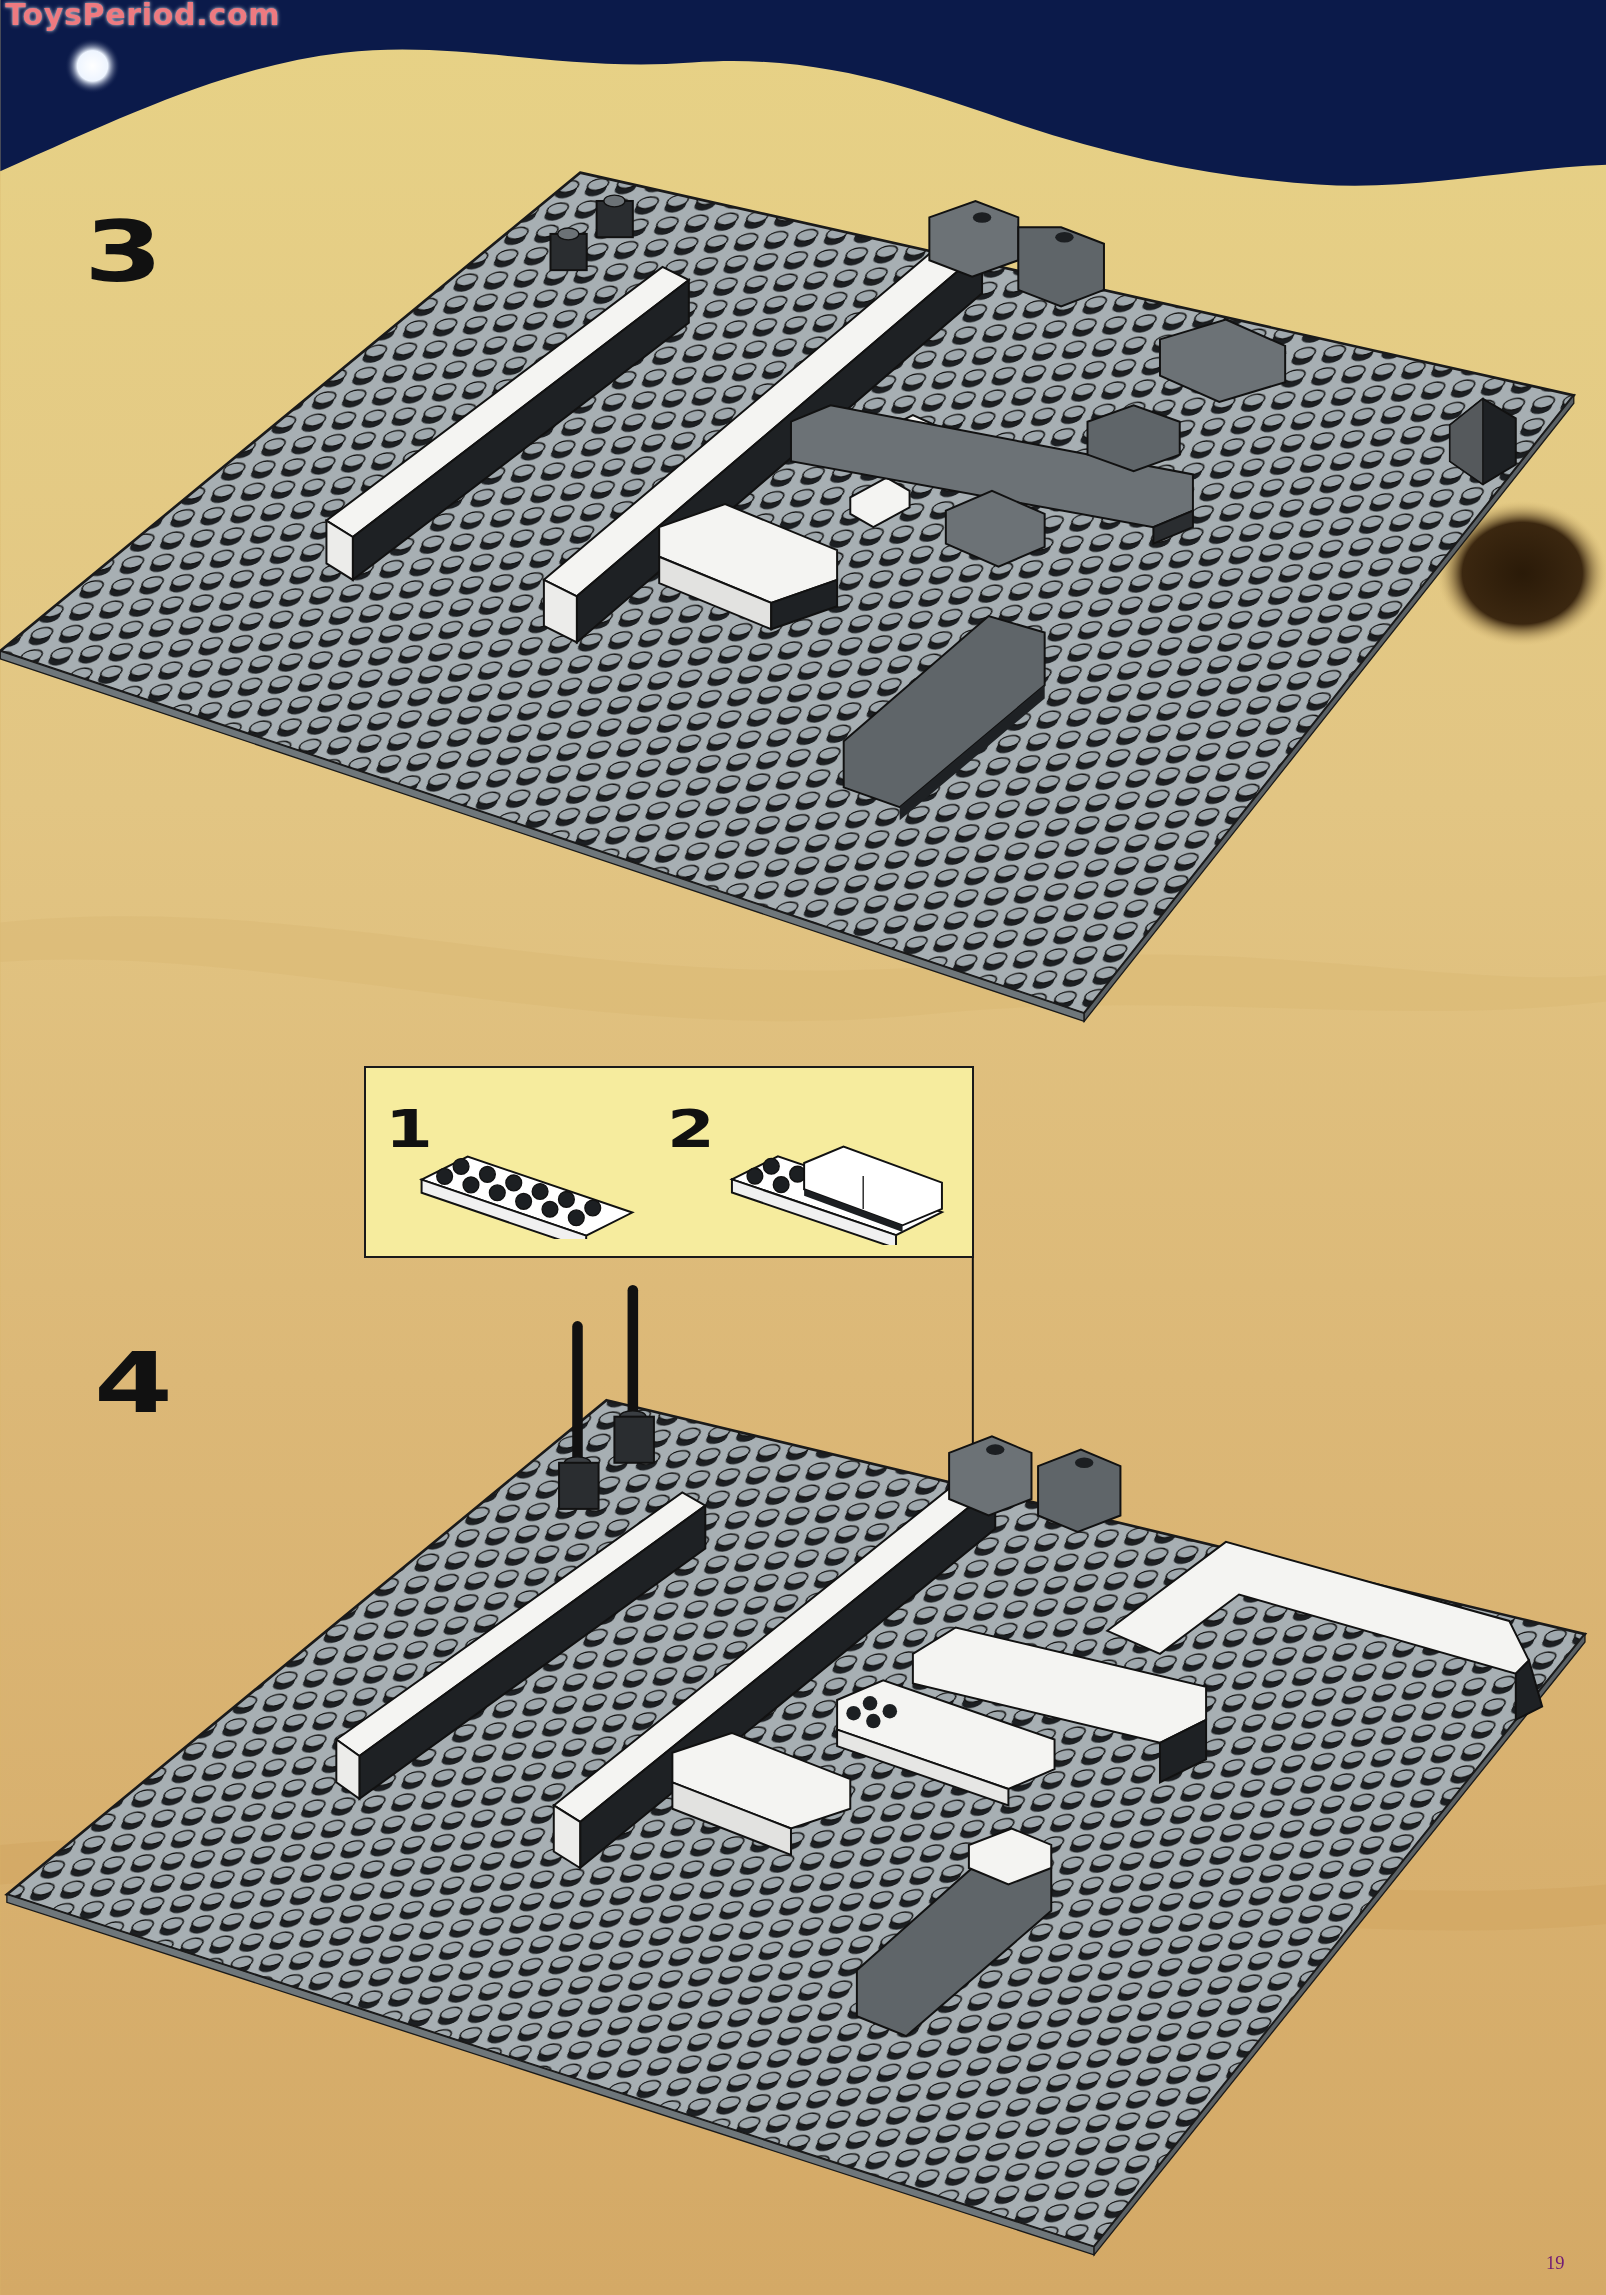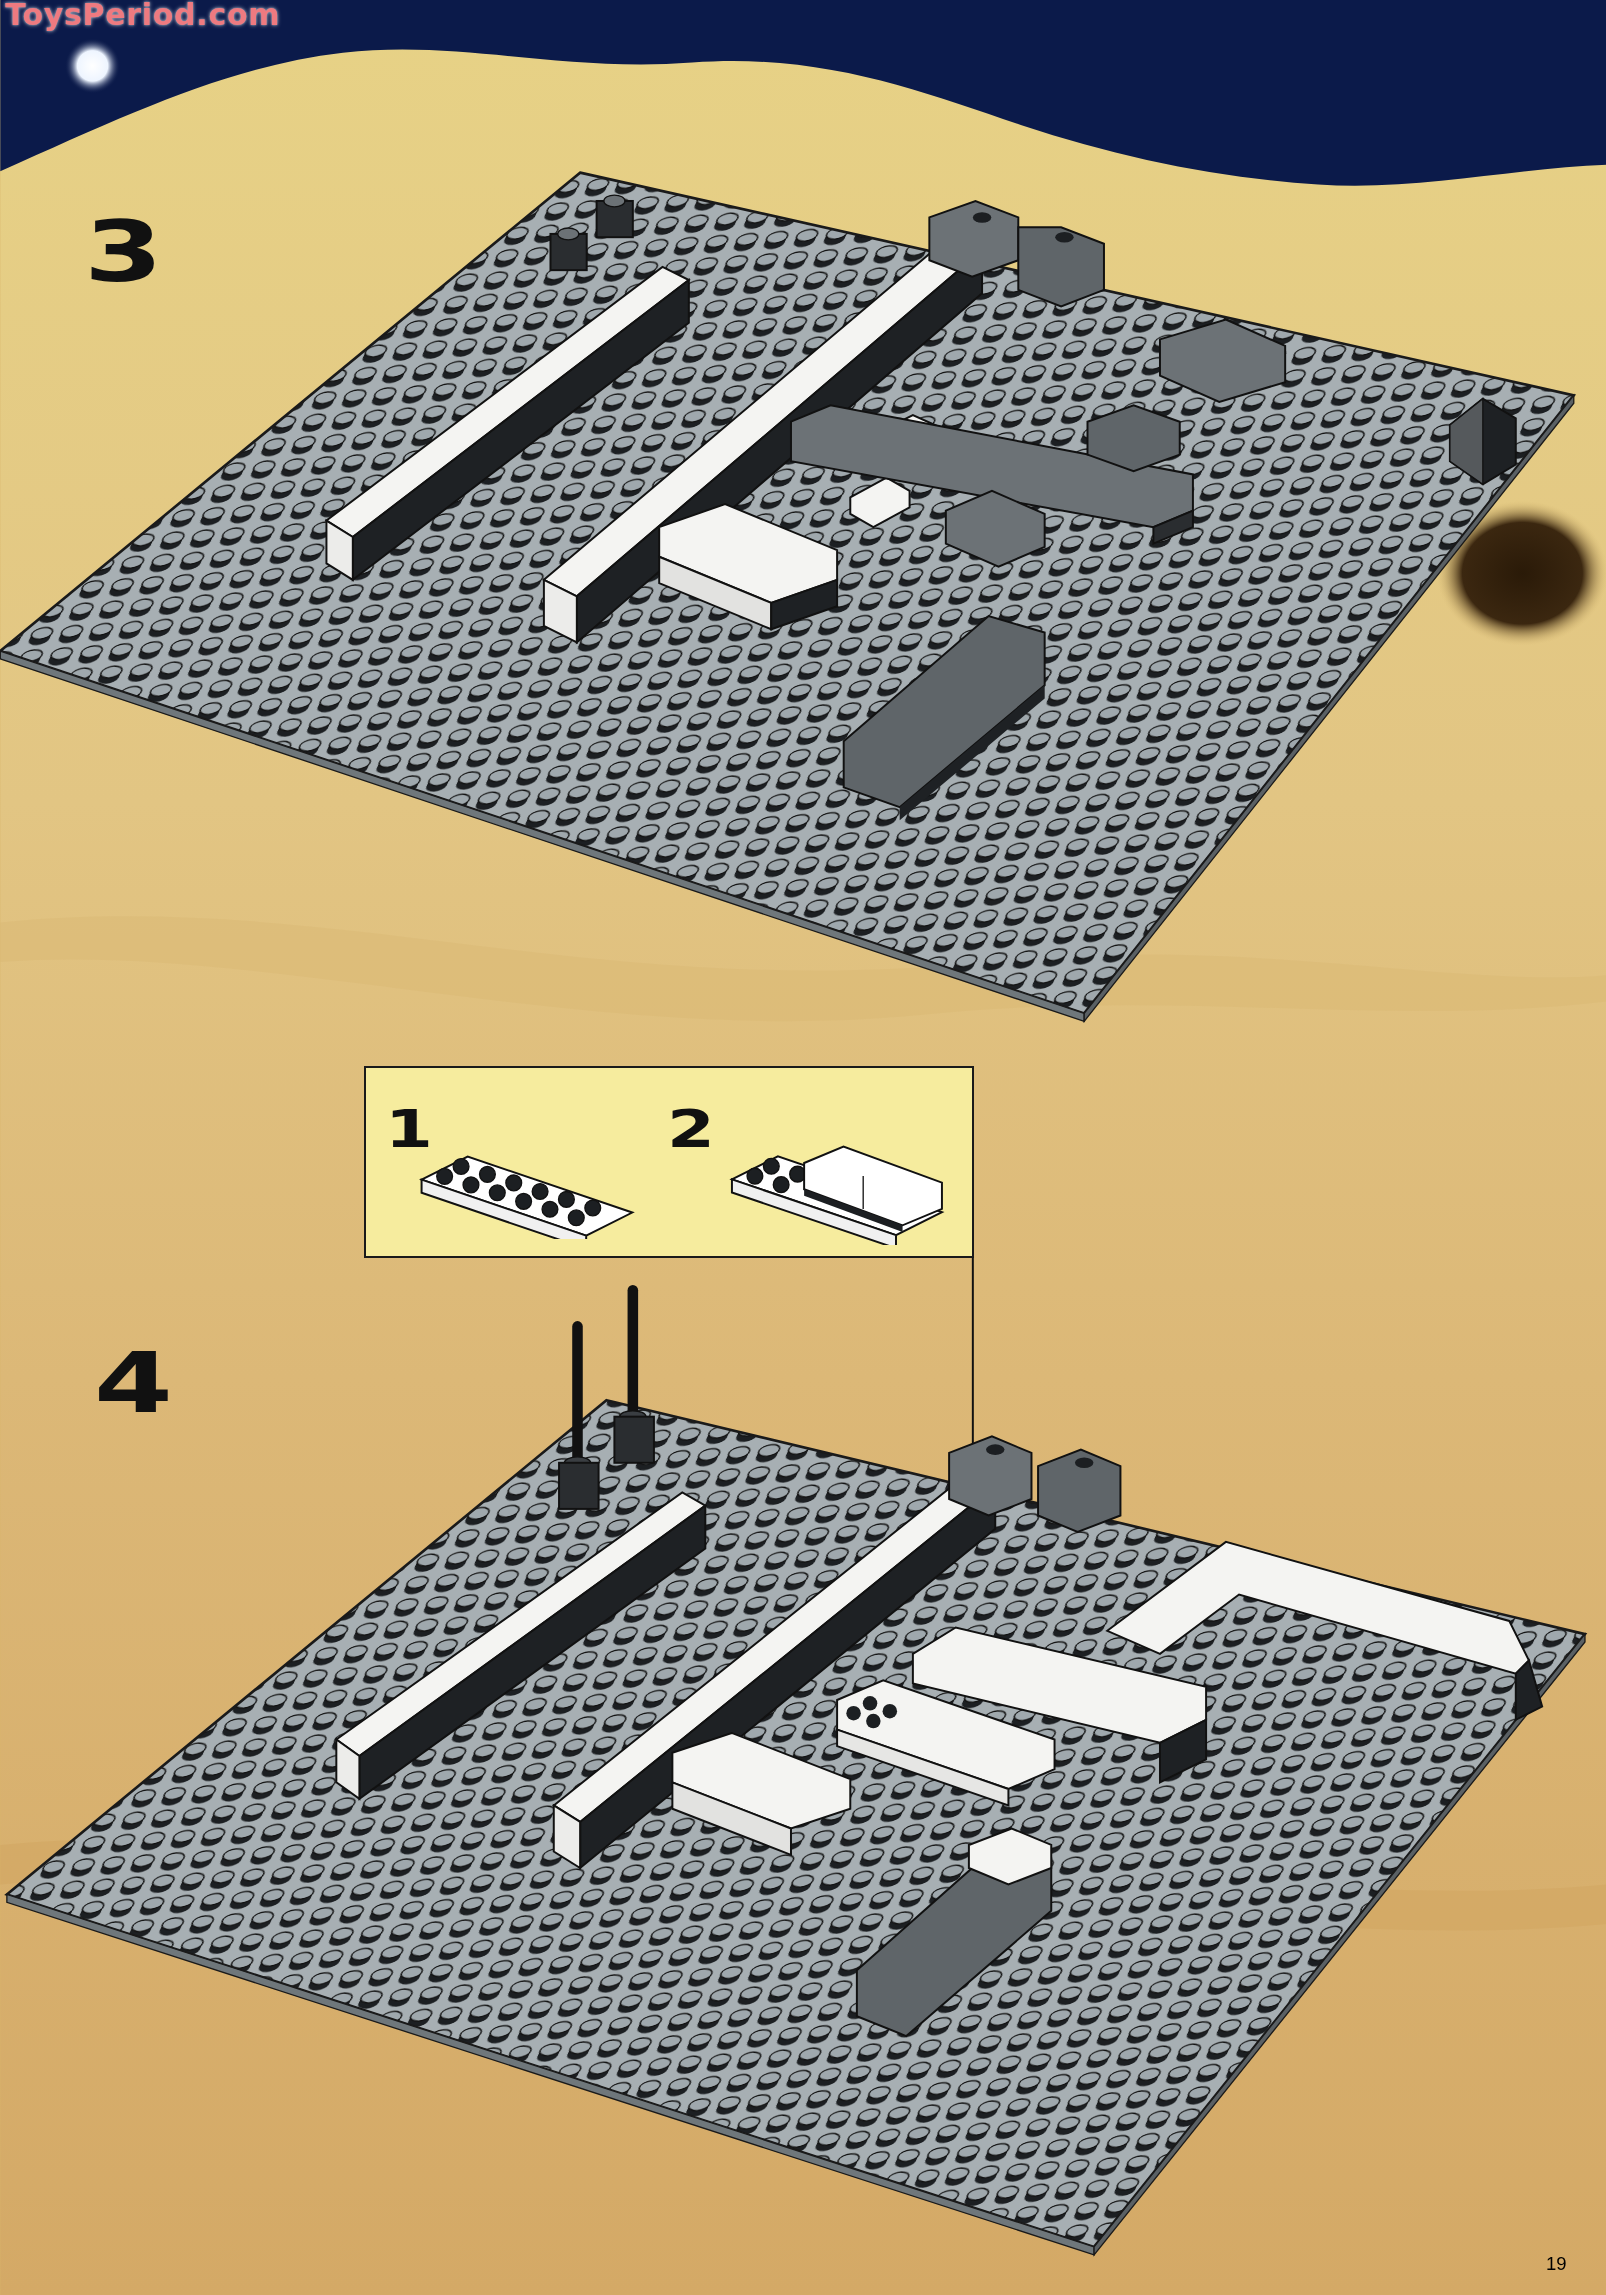--- a/index.html
+++ b/index.html
@@ -26,22 +26,22 @@
       background: #f6ec9e; border: 2.6px solid #1a1a1a; box-sizing: border-box;
     }
     .callout .sub-num {
       position: absolute; font-family: "DejaVu Sans", sans-serif; font-weight: bold;
       font-size: 51px; color: #111; line-height: 1; transform: scaleX(1.35); transform-origin: left top;
     }
     .sub1 { left: 18.5px; top: 36px; }
     .sub2 { left: 301px; top: 36px; }
     .callout svg { position: absolute; }
     .page-number {
-      position: absolute; left: 1546px; top: 2253px; font-size: 18.5px; color: #000000;
-      font-family: Liberation Sans, sans-serif;
+      position: absolute; left: 1546px; top: 2253px; font-size: 18.5px; color: #701a75;
+      font-family: Liberation Serif, serif;
     }
     .scene { position: absolute; left: 0; top: 0; }
   </style>
 </head>
 <body>
 
 <svg class="bg" viewBox="0 0 2438 3483" xmlns="http://www.w3.org/2000/svg">
   <defs>
     <linearGradient id="sand" x1="0" y1="0" x2="0" y2="1">
       <stop offset="0" stop-color="#e7d286"></stop>

